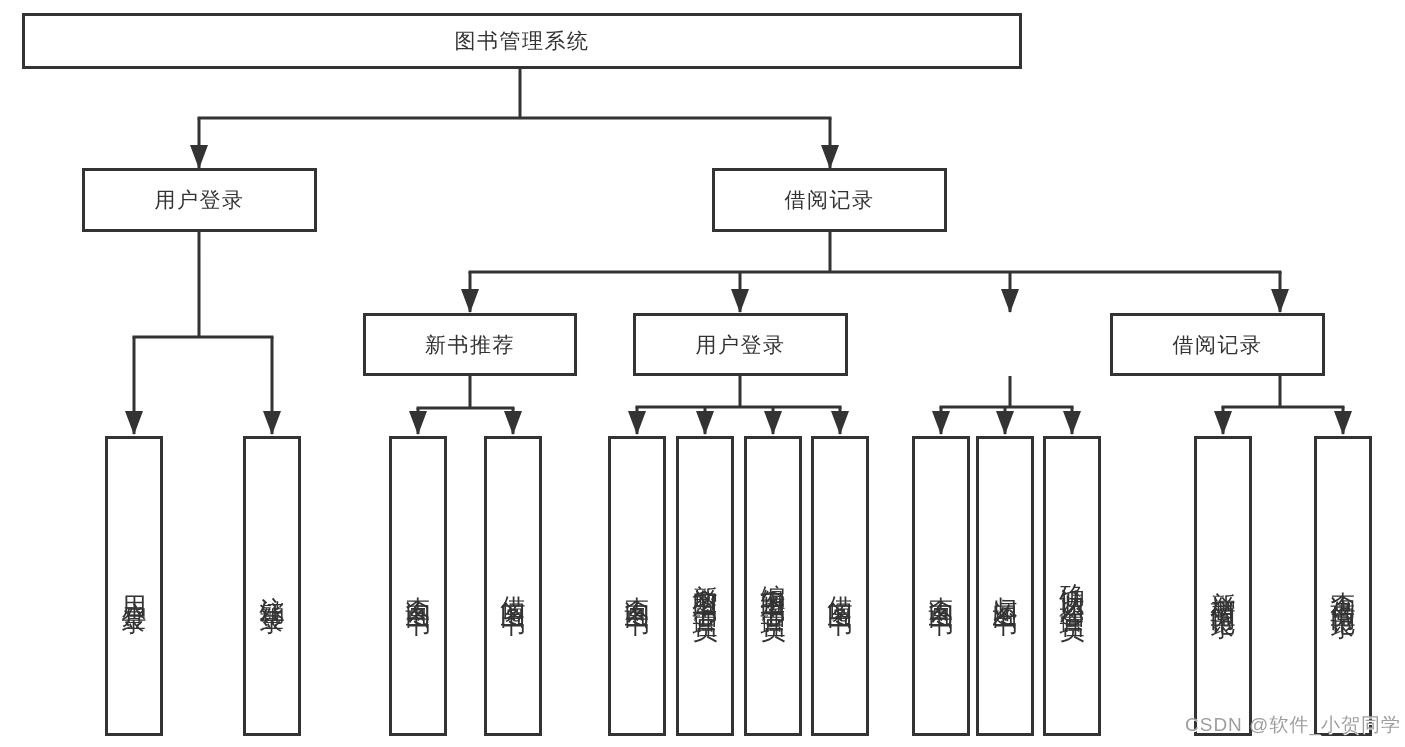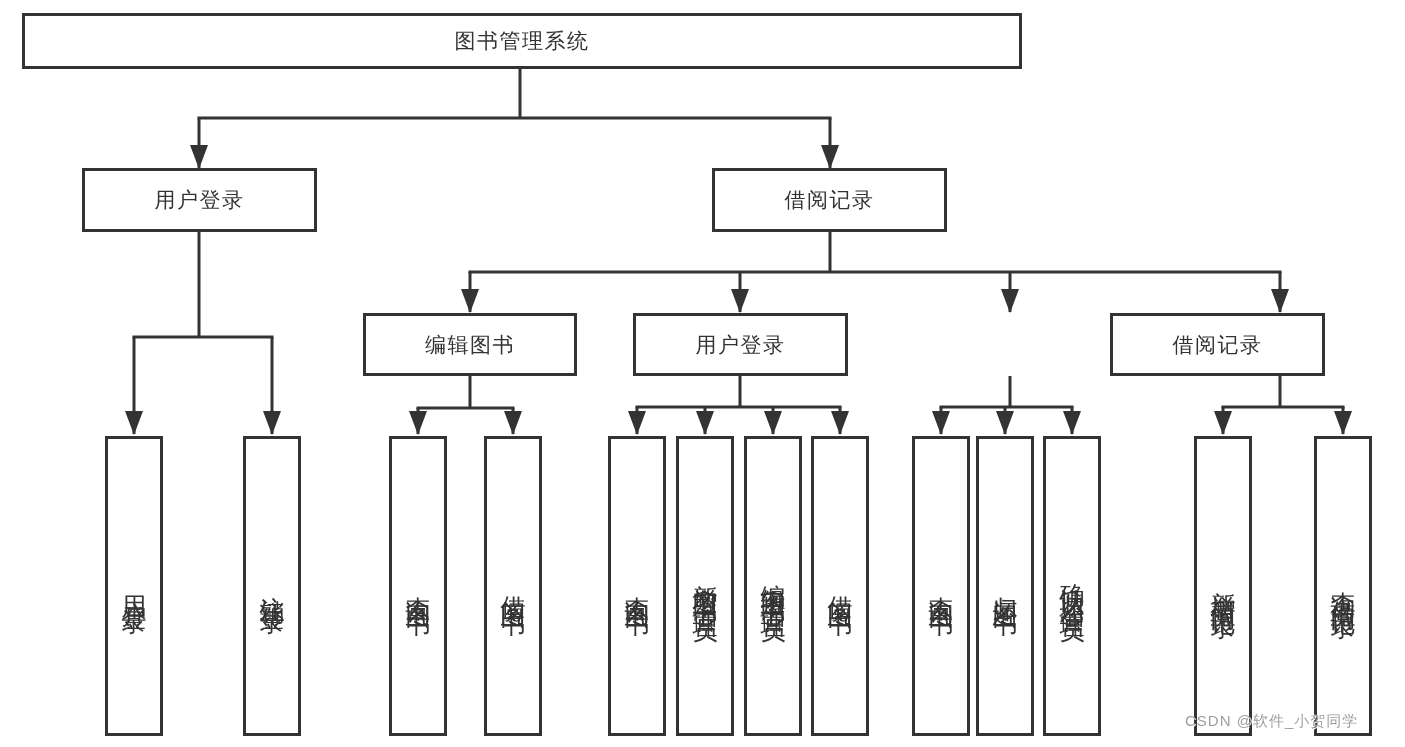--- a/index.html
+++ b/index.html
@@ -24,21 +24,21 @@
     font-size:21px;color:#333333;letter-spacing:1.5px;
     white-space:nowrap;
   }
   .vlbl{
     writing-mode:vertical-rl;
     text-orientation:mixed;
     font-size:25px;color:#333333;letter-spacing:5px;line-height:1;
   }
   .watermark{
     position:absolute;left:1185px;top:712px;
-    font-size:15px;letter-spacing:1px;
+    font-size:19px;letter-spacing:1px;
     color:#9e9e9e;
     text-shadow:1px 1px 0 #ffffff;
     white-space:nowrap;
   }
 </style>
 </head>
 <body>
 
 <div class="canvas">
 
@@ -86,21 +86,21 @@
   </div>
 
   <div class="node" style="left:82px;top:168px;width:235px;height:64px">
     <span class="lbl">用户登录</span>
   </div>
   <div class="node" style="left:712px;top:168px;width:235px;height:64px">
     <span class="lbl">借阅记录</span>
   </div>
 
   <div class="node" style="left:363px;top:313px;width:214px;height:63px">
-    <span class="lbl">编辑图书</span>
+    <span class="lbl">新书推荐</span>
   </div>
   <div class="node" style="left:633px;top:313px;width:215px;height:63px">
     <span class="lbl">用户登录</span>
   </div>
   <div class="node" style="left:1110px;top:313px;width:215px;height:63px">
     <span class="lbl">借阅记录</span>
   </div>
 
   <div class="node" style="left:105px;top:436px;width:58px;height:300px">
     <span class="vlbl">用户登录</span>

